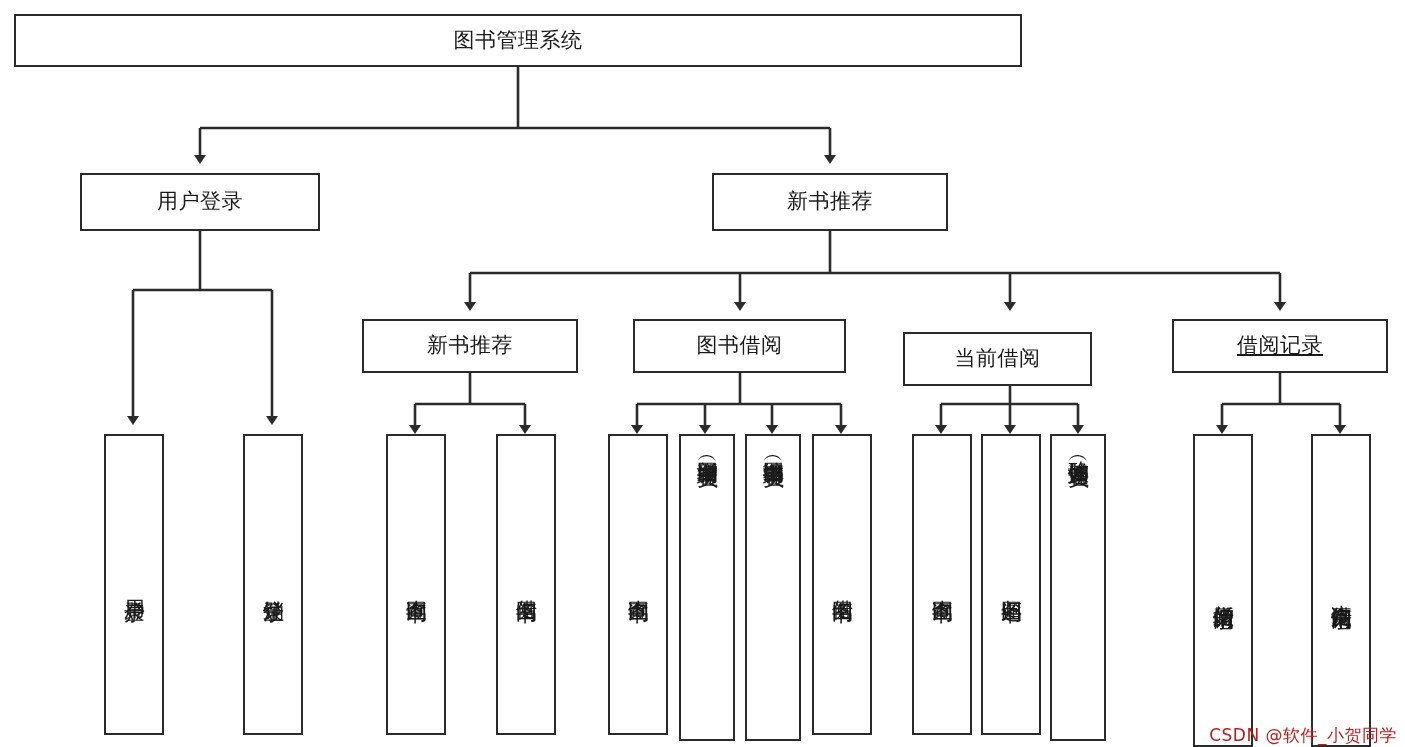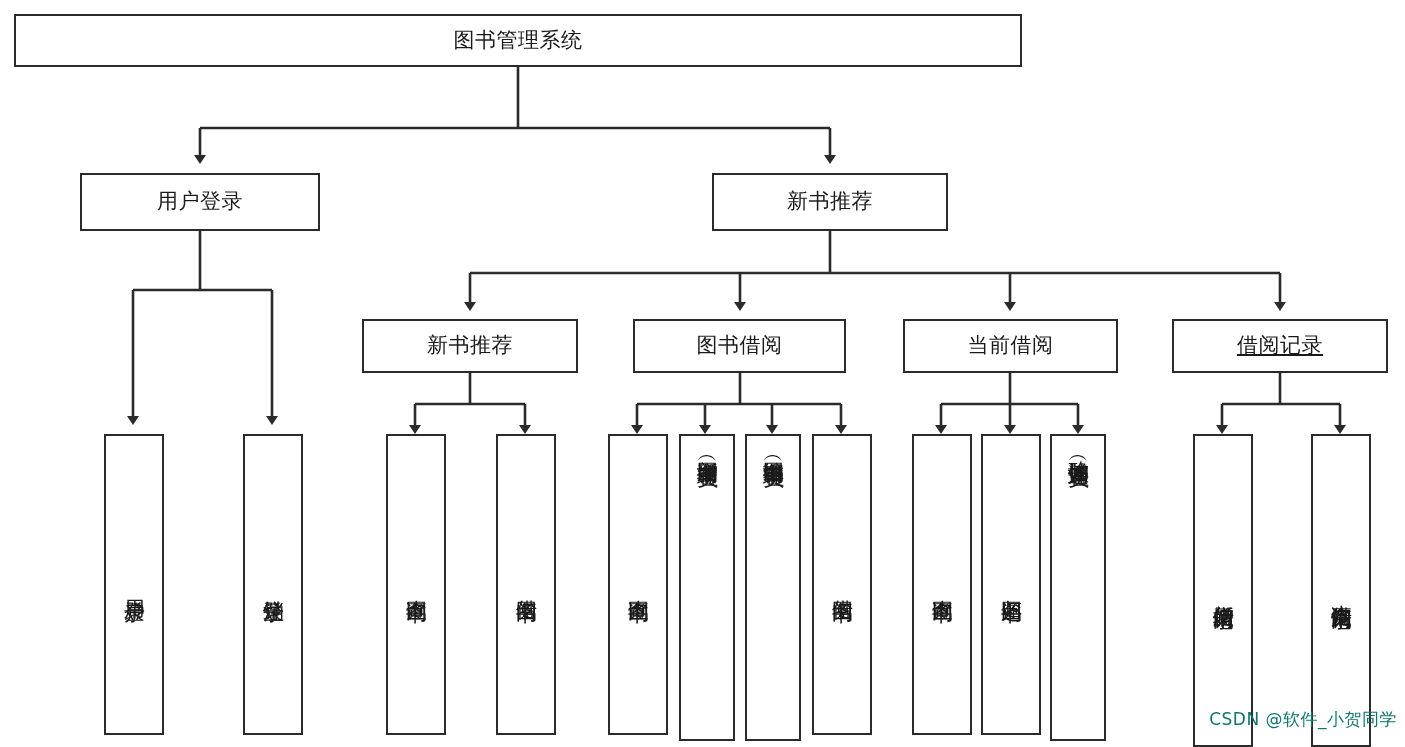--- a/index.html
+++ b/index.html
@@ -58,23 +58,23 @@
     white-space: nowrap;
     color: #1a1a1a;
   }
   .node.v-text.mid .vlabel {
     margin-top: auto;
     margin-bottom: auto;
   }
   #watermark {
     position: absolute;
     right: 8px;
-    bottom: 16px;
+    bottom: 0;
     font-size: 17px;
-    color: #0f766e;
+    color: #b91c1c;
     letter-spacing: 0.5px;
     z-index: 3;
     white-space: nowrap;
   }
 </style>
 </head>
 <body>
 
 <div id="canvas">
 
@@ -142,21 +142,21 @@
   </div>
 
   <div class="node h-text" style="left:362px; top:319px; width:216px; height:54px;">
     <span>新书推荐</span>
   </div>
 
   <div class="node h-text" style="left:633px; top:319px; width:213px; height:54px;">
     <span>图书借阅</span>
   </div>
 
-  <div class="node h-text" style="left:903px; top:319px; width:215px; height:54px;">
+  <div class="node h-text" style="left:903px; top:332px; width:189px; height:54px;">
     <span>当前借阅</span>
   </div>
 
   <div class="node h-text" style="left:1172px; top:319px; width:216px; height:54px;text-decoration:underline;">
     <span>借阅记录</span>
   </div>
 
   <div class="node v-text mid" style="left:104px; top:434px; width:60px; height:301px;">
     <span class="vlabel">用户登录</span>
   </div>

